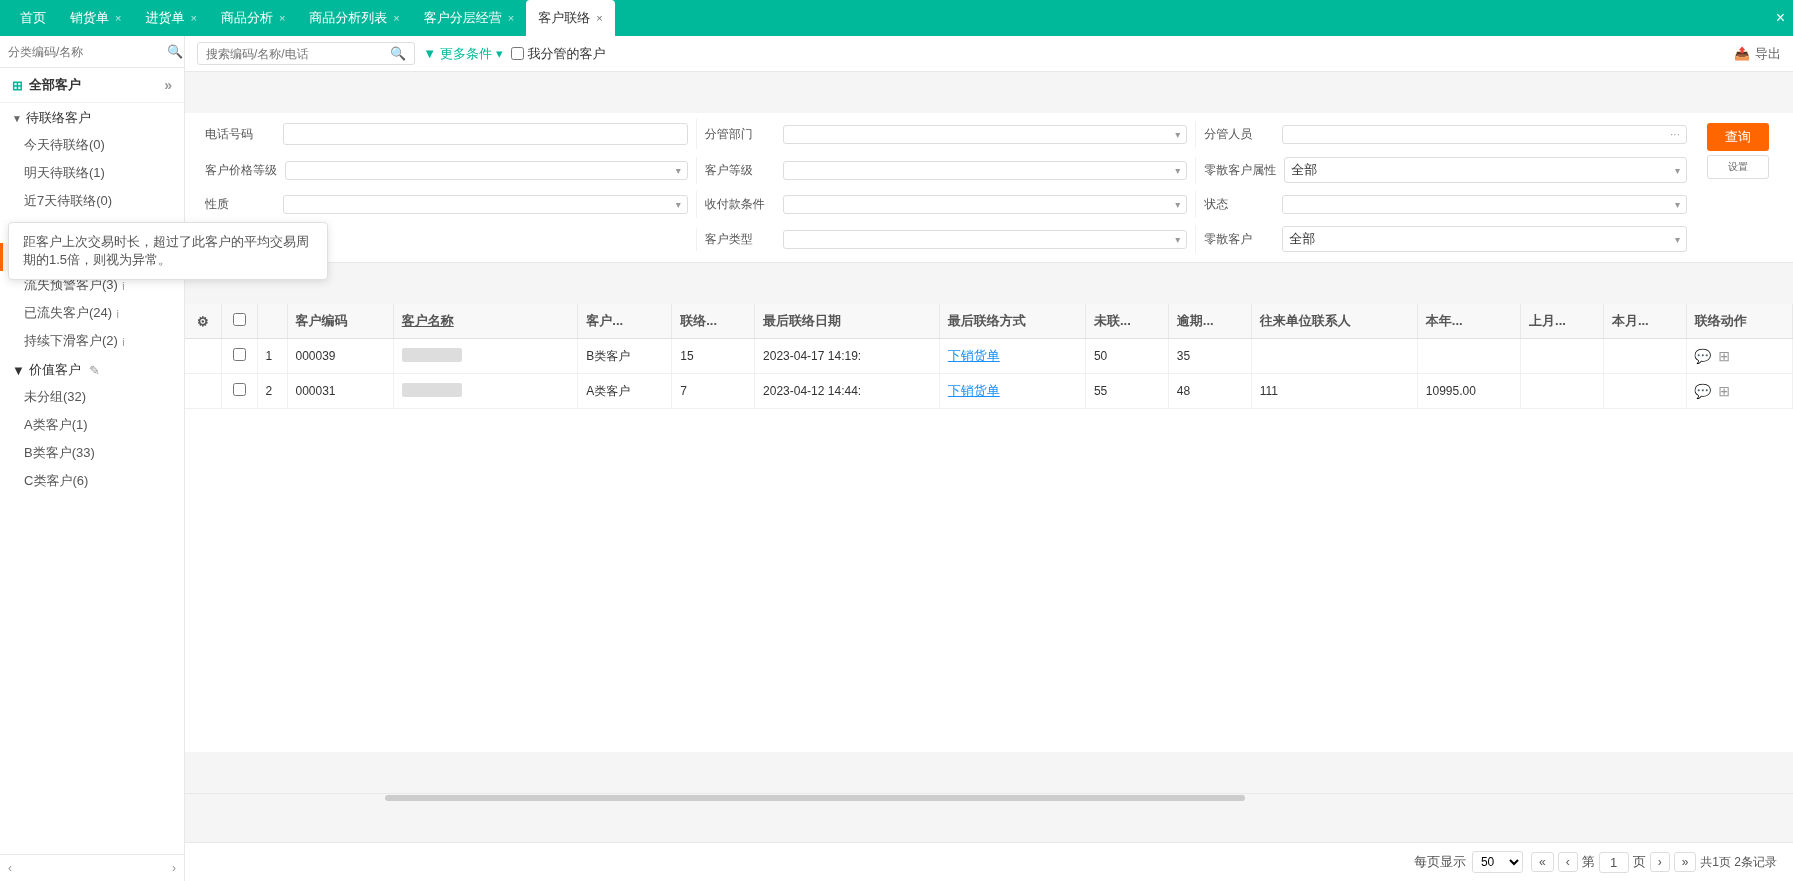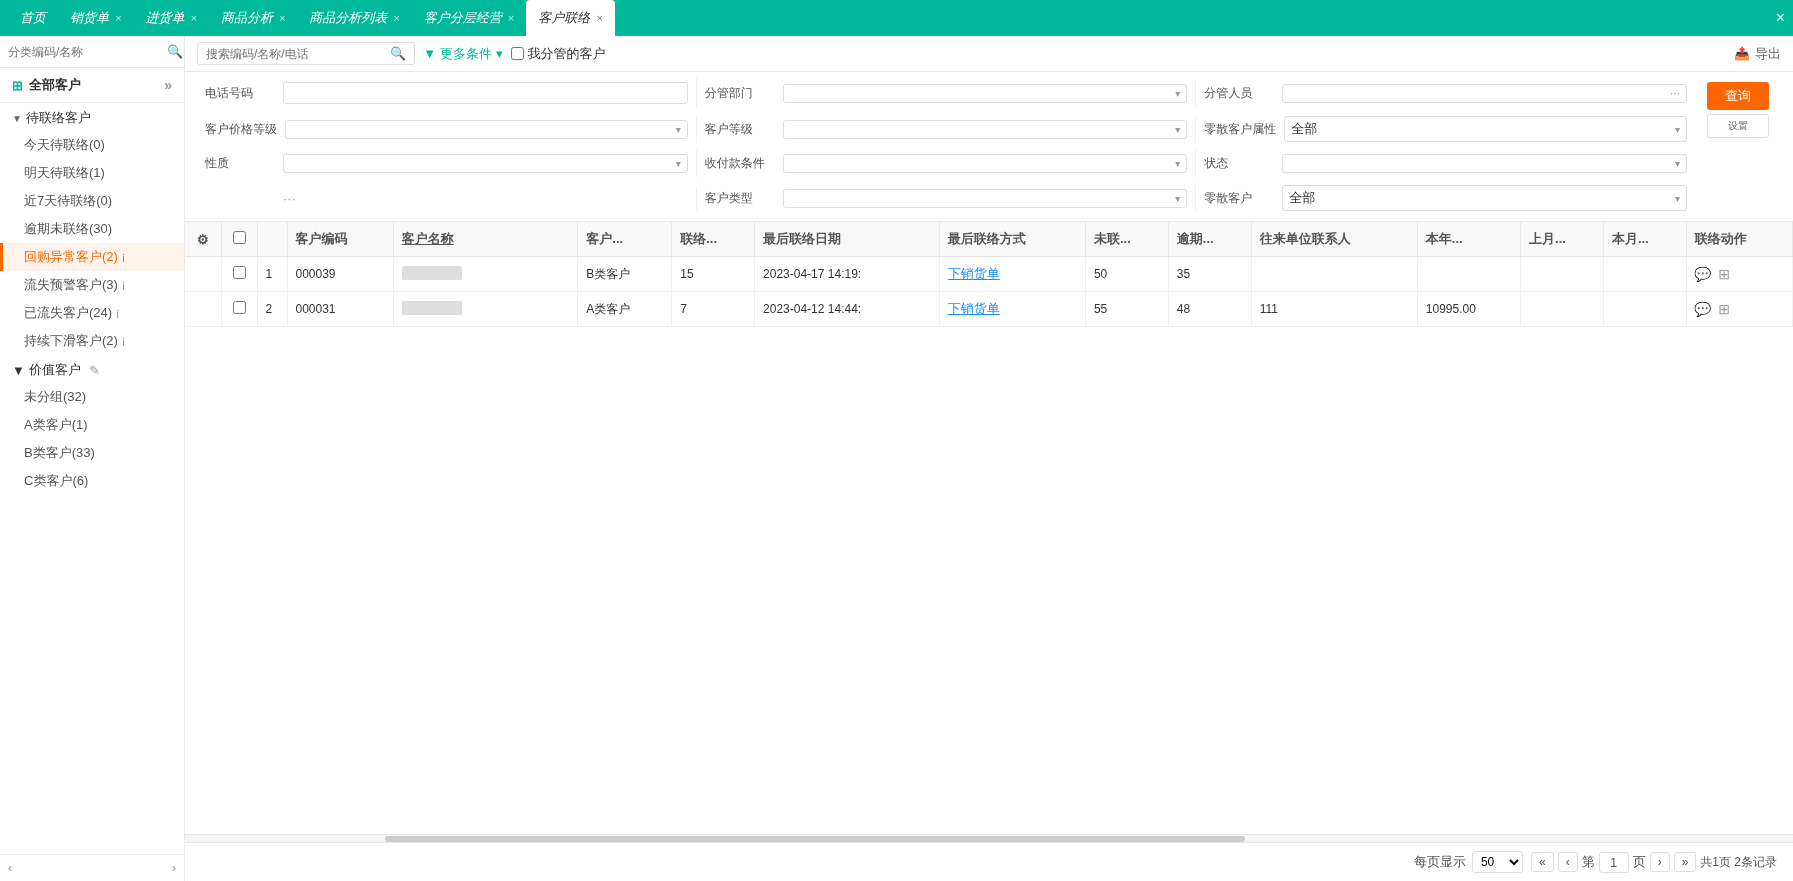--- a/index.html
+++ b/index.html
@@ -7,21 +7,21 @@
 
     
     .top-nav {
       display: flex; align-items: center;
       background: #00b99a; height: 36px; padding: 0 8px;
       color: white; position: relative;
     }
     .top-nav .nav-item {
       padding: 0 12px; height: 36px; line-height: 36px; cursor: pointer;
       color: white; font-size: 13px; position: relative;
-      display: flex; align-items: flex-start; gap: 4px; font-style: italic;
+      display: flex; align-items: flex-start; gap: 4px;
     }
     .top-nav .nav-item.active {
       background: white; color: #333;
       border-radius: 4px 4px 0 0;
     }
     .top-nav .nav-item .close-x {
       font-size: 11px; opacity: 0.7; cursor: pointer; margin-left: 2px;
     }
     .top-nav-right {
       margin-left: auto; display: flex; align-items: center; gap: 8px;
@@ -72,21 +72,21 @@
       background: #fff3ec; color: #ff6600; border-left: 3px solid #ff6600;
       padding-left: 21px;
     }
 
     .sidebar-group-title2 {
       padding: 6px 12px 4px 12px; color: #333; font-size: 12px;
       display: flex; align-items: center; gap: 4px; cursor: pointer;
     }
 
     
-    .content-area { flex: 1; display: flex; flex-direction: column; overflow: hidden; }
+    .content-area { flex: 1; display: flex; flex-direction: column; overflow: hidden; gap: 41px; }
 
     
     .filter-bar {
       background: white; border-bottom: 1px solid #e8e8e8; padding: 6px 12px;
       display: flex; align-items: center; gap: 8px; flex-wrap: wrap;
     }
     .filter-search {
       display: flex; align-items: center; border: 1px solid #ddd; border-radius: 3px;
       padding: 3px 8px; background: white; gap: 4px;
     }
@@ -441,20 +441,23 @@
           </div>
         </div>
 
         <div class="filter-action-col" style="justify-content:flex-start; padding-top:4px;">
           <button class="query-btn">查询</button>
           <button class="settings-btn">设置</button>
         </div>
       </div>
     </div>
 
+    <div class="tooltip-box">
+      <span>距客户上次交易时长，超过了此客户的平均交易周期的1.5倍，则视为异常。</span>
+    </div>
 
     <div class="table-area">
       <table>
         <thead>
           <tr>
             <th style="width:36px; text-align:center;">
               <span>⚙</span>
             </th>
             <th style="width:36px; text-align:center;">
               <input type="checkbox" style="">

